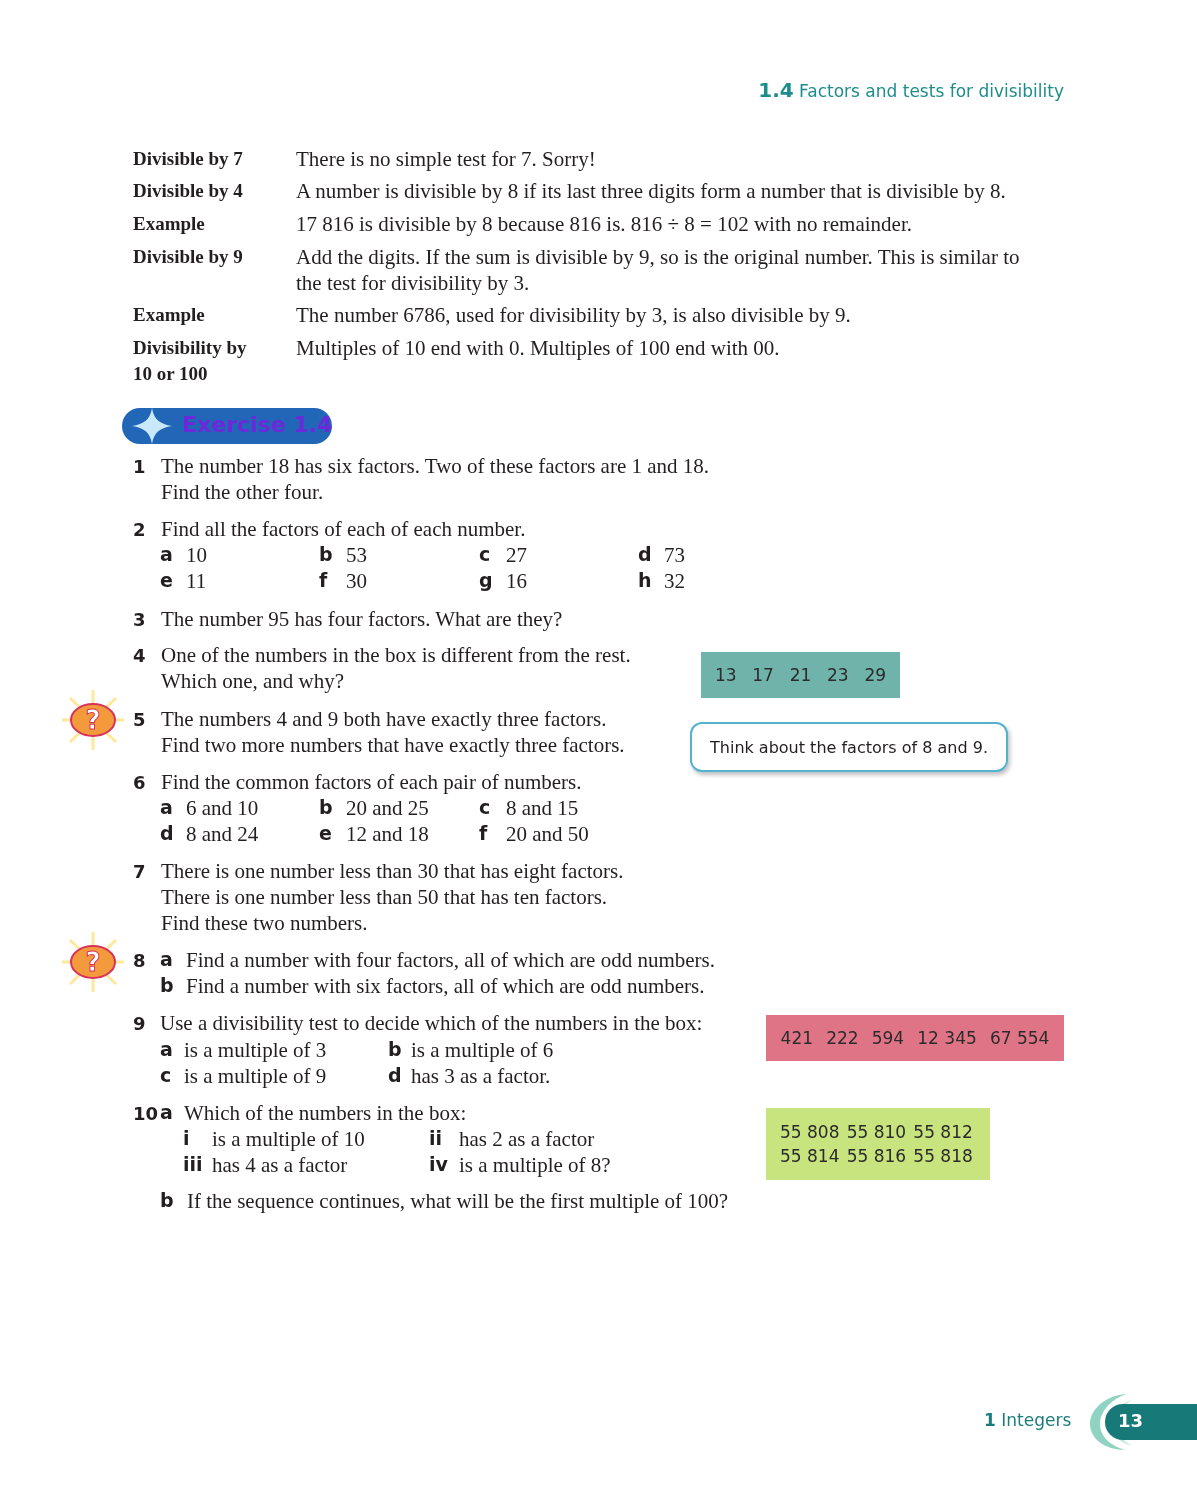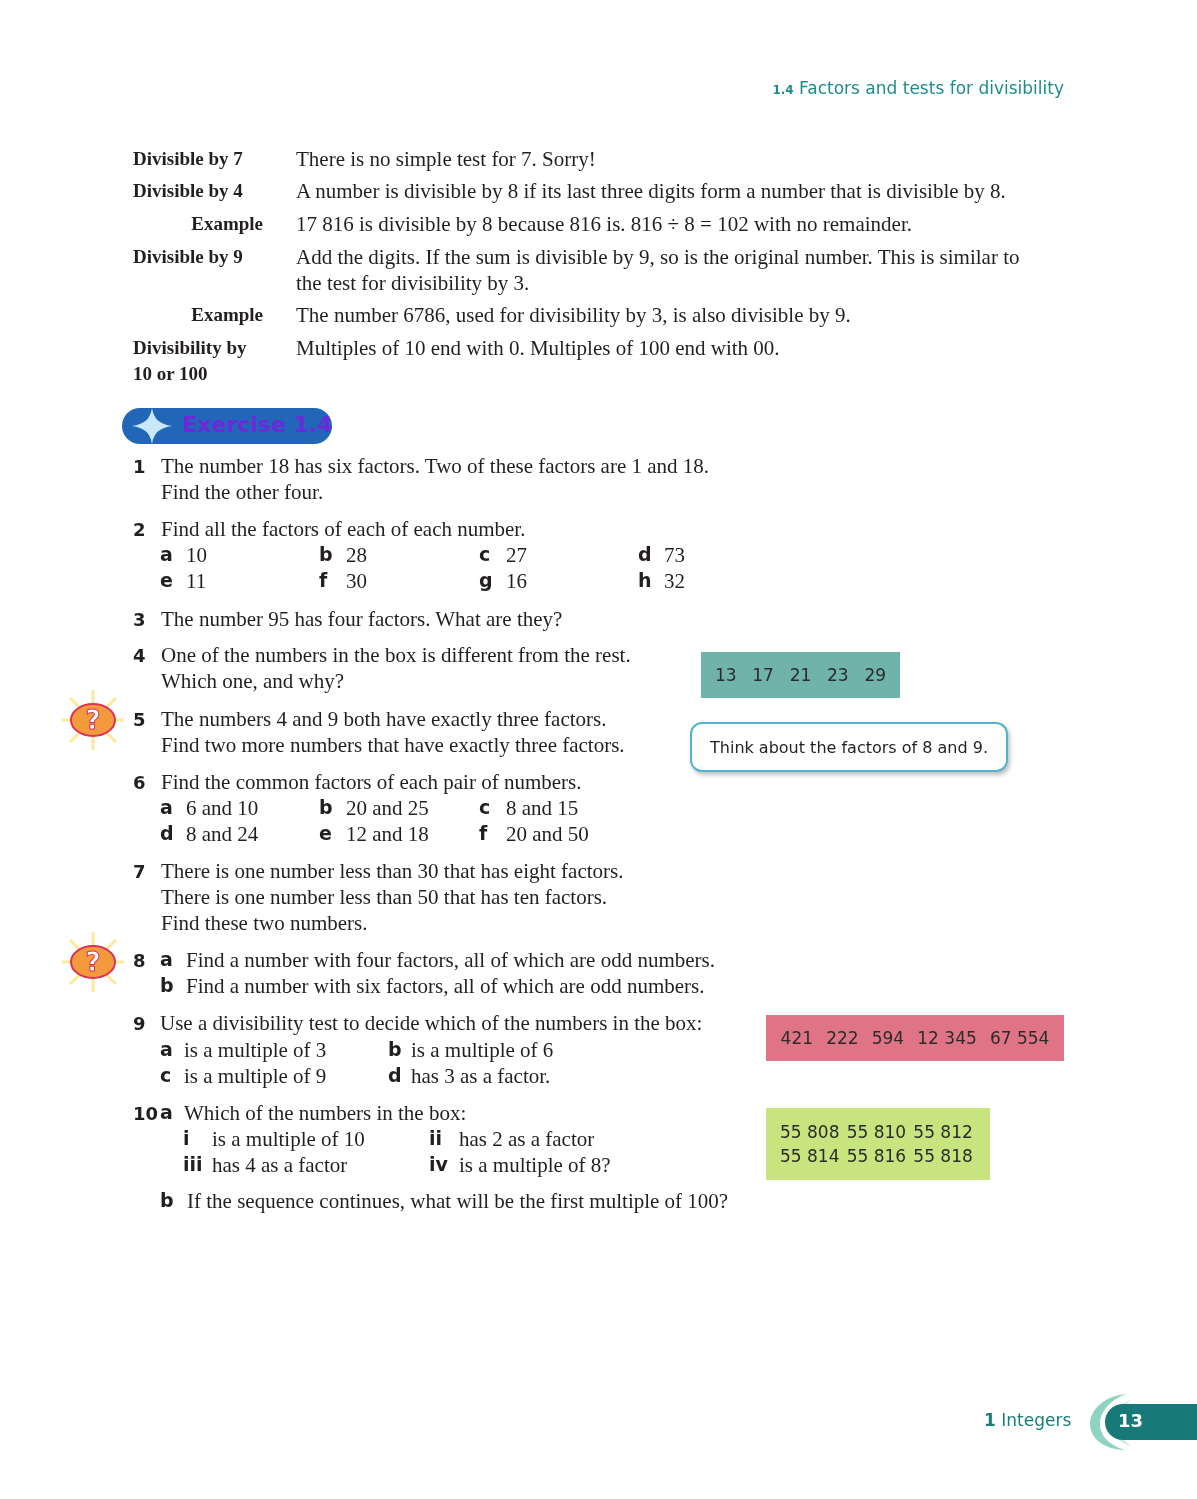--- a/index.html
+++ b/index.html
@@ -2,23 +2,23 @@
 <html><head>
 <meta charset="utf-8">
 <style>
   html, body { margin: 0; padding: 0; background: #ffffff; }
   body { width: 1197px; height: 1499px; position: relative; overflow: hidden;
          font-family: "Liberation Serif", serif; color: #231f20; }
   .abs { position: absolute; }
   .serif { font-family: "Liberation Serif", serif; font-size: 21px; line-height: 26px; }
   .lbl { font-family: "DejaVu Sans", sans-serif; font-weight: bold; font-size: 19px; }
   .header { right: 133px; top: 78px; color: #1f8c8c; font-family: "DejaVu Sans", sans-serif; font-size: 17px; }
-  .header b { font-size: 12px; margin-top: 42px; }
+  .header b { font-size: 20px; margin-top: 42px; }
   .tests-label { left: 133px; width: 130px; font-weight: bold; font-size: 19px; line-height: 26px; }
-  .tests-label.right { text-align: right; }
+  .tests-label.right { text-align: left; }
   .tests-text { left: 296px; width: 780px; font-size: 21px; line-height: 26px; }
   .ex-pill { left: 122px; top: 408px; width: 210px; height: 36px; background: #2266b8; border-radius: 18px; }
   .ex-title { left: 182px; top: 410px; color: #6d28d9; font-family: "DejaVu Sans", sans-serif; font-weight: bold; font-size: 22px; line-height: 30px; }
   .num { font-family: "DejaVu Sans", sans-serif; font-weight: bold; font-size: 18px; }
   .qnum { left: 133px; width: 24px; }
   .qtext { left: 161px; }
   .box { display: flex; align-items: center; font-family: "DejaVu Sans", sans-serif; font-size: 17px; color: #2b2b2b; }
   .hint { left: 690px; top: 722px; width: 314px; height: 46px; border: 2px solid #52b3cf; border-radius: 12px;
           box-shadow: 2px 3px 4px rgba(0,0,0,0.25); display: flex; align-items: center; justify-content: center;
           font-family: "DejaVu Sans", sans-serif; font-size: 16px; background: #fff; }
@@ -65,21 +65,21 @@
 <div class="abs num qnum" style="top:456px">1</div>
 <div class="abs serif qtext" style="top:453px">The number 18 has six factors. Two of these factors are 1 and 18.</div>
 <div class="abs serif qtext" style="top:479px">Find the other four.</div>
 
 <div class="abs num qnum" style="top:519px">2</div>
 <div class="abs serif qtext" style="top:516px">Find all the factors of each of each number.</div>
 <div>
   <span class="abs lbl" style="left:160px;top:543px">a</span>
   <span class="abs serif" style="left:186px;top:542px">10</span>
   <span class="abs lbl" style="left:319px;top:543px">b</span>
-  <span class="abs serif" style="left:346px;top:542px">28</span>
+  <span class="abs serif" style="left:346px;top:542px">53</span>
   <span class="abs lbl" style="left:479px;top:543px">c</span>
   <span class="abs serif" style="left:506px;top:542px">27</span>
   <span class="abs lbl" style="left:638px;top:543px">d</span>
   <span class="abs serif" style="left:664px;top:542px">73</span>
   <span class="abs lbl" style="left:160px;top:569px">e</span>
   <span class="abs serif" style="left:186px;top:568px">11</span>
   <span class="abs lbl" style="left:319px;top:569px">f</span>
   <span class="abs serif" style="left:346px;top:568px">30</span>
   <span class="abs lbl" style="left:479px;top:569px">g</span>
   <span class="abs serif" style="left:506px;top:568px">16</span>

